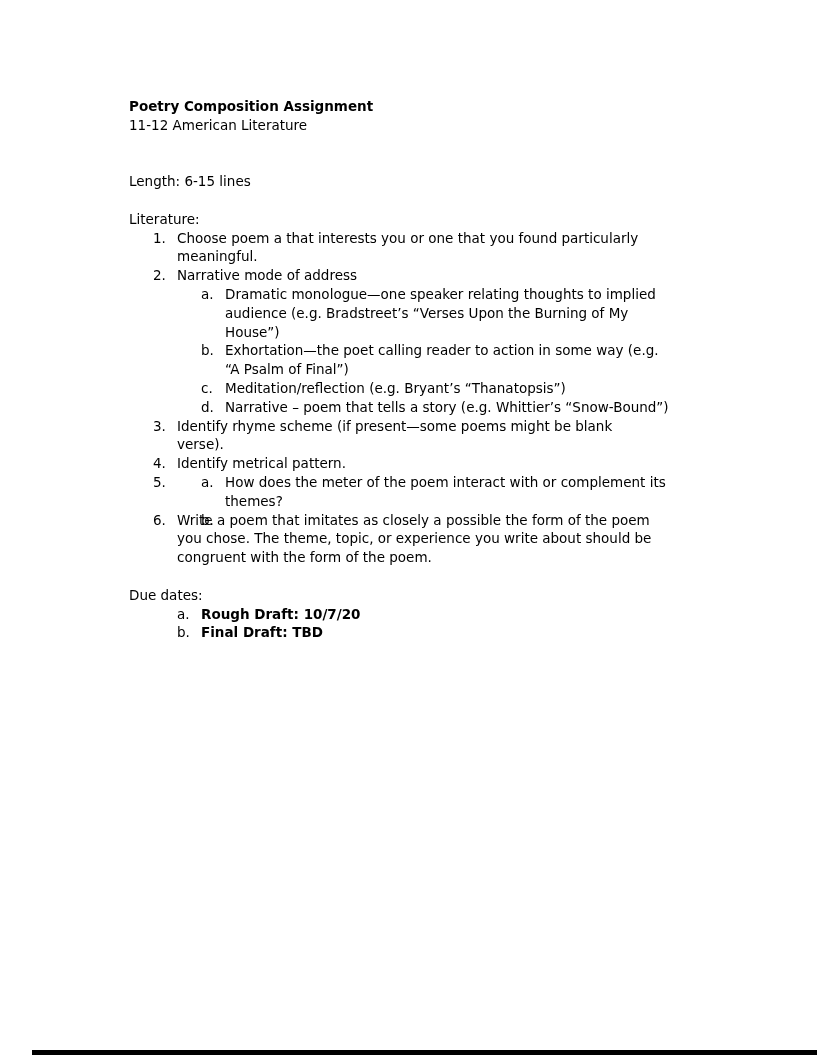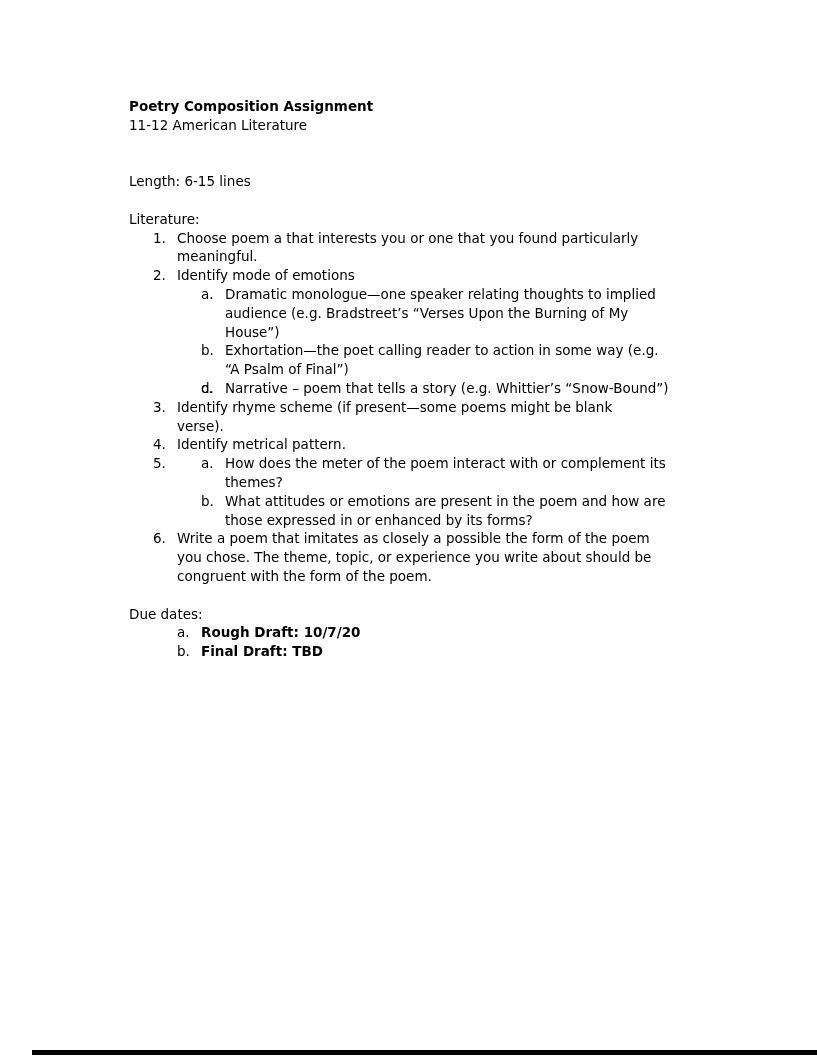--- a/index.html
+++ b/index.html
@@ -66,36 +66,35 @@
     <div class="spacer"></div>
 
     <div class="line">Length: 6-15 lines</div>
 
     <div class="spacer"></div>
 
     <div class="line">Literature:</div>
     <div id="dev-list" class="dev-list">
         <div class="li lvl1"><span class="marker">1.</span><span class="text">Choose poem a that interests you or one that you found particularly
 meaningful.</span></div>
-        <div class="li lvl1"><span class="marker">2.</span><span class="text">Identify mode of emotions</span></div>
+        <div class="li lvl1"><span class="marker">2.</span><span class="text">Narrative mode of address</span></div>
         <div class="li lvl2"><span class="marker">a.</span><span class="text">Dramatic monologue—one speaker relating thoughts to implied
 audience (e.g. Bradstreet’s “Verses Upon the Burning of My
 House”)</span></div>
         <div class="li lvl2"><span class="marker">b.</span><span class="text">Exhortation—the poet calling reader to action in some way (e.g.
 “A Psalm of Final”)</span></div>
-        <div class="li lvl2"><span class="marker">c.</span></div>
+        <div class="li lvl2"><span class="marker">c.</span><span class="text">Meditation/reflection (e.g. Bryant’s “Thanatopsis”)</span></div>
         <div class="li lvl2"><span class="marker">d.</span><span class="text">Narrative – poem that tells a story (e.g. Whittier’s “Snow-Bound”)</span></div>
         <div class="li lvl1"><span class="marker">3.</span><span class="text">Identify rhyme scheme (if present—some poems might be blank
 verse).</span></div>
         <div class="li lvl1"><span class="marker">4.</span><span class="text">Identify metrical pattern.</span></div>
         <div class="li lvl1"><span class="marker">5.</span></div>
         <div class="li lvl2"><span class="marker">a.</span><span class="text">How does the meter of the poem interact with or complement its
 themes?</span></div>
-        <div class="li lvl2"><span class="marker">b.</span><span class="text">What attitudes or emotions are present in the poem and how are
-those expressed in or enhanced by its forms?</span></div>
+        <div class="li lvl2"><span class="marker">b.</span></div>
         <div class="li lvl1"><span class="marker">6.</span><span class="text">Write a poem that imitates as closely a possible the form of the poem
 you chose. The theme, topic, or experience you write about should be
 congruent with the form of the poem.</span></div>
       </div>
 
     <div class="spacer"></div>
 
     <div class="line">Due dates:</div>
     <div id="due-list" class="due-list">
         <div class="li lvl1"><span class="marker">a.</span><span class="text bold">Rough Draft: 10/7/20</span></div>

